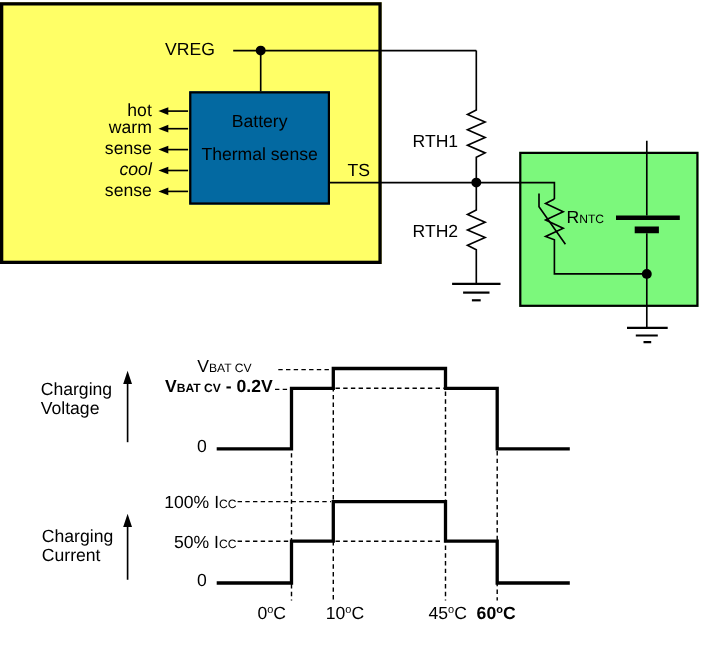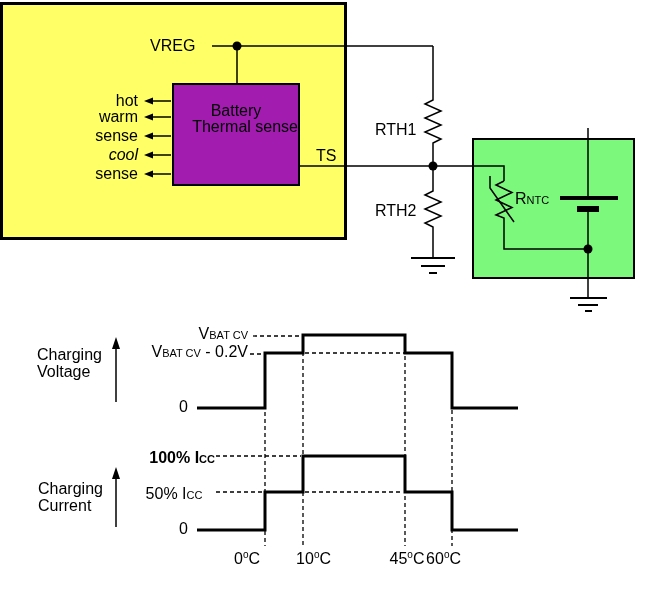--- a/index.html
+++ b/index.html
@@ -3,40 +3,40 @@
 <meta charset="utf-8">
 <style>
   html,body{margin:0;padding:0;background:#fff;}
   .stage{position:relative;width:656px;height:596px;background:#ffffff;overflow:hidden;
          font-family:"Liberation Sans",sans-serif;color:#000;}
   .yellow-box{position:absolute;left:0;top:2px;width:341px;height:232px;
               border:3px solid #000;background:#FFFF66;z-index:1;}
   .green-box{position:absolute;left:472px;top:138px;width:159px;height:137px;
              border:2px solid #000;background:#7CF87C;z-index:1;}
   .block{position:absolute;left:172px;top:83px;width:124px;height:99px;
-         border:2px solid #000;background:#a21caf;z-index:2;}
+         border:2px solid #000;background:#0369a1;z-index:2;}
   .block .bline{position:absolute;left:0;width:100%;text-align:center;font-size:16px;line-height:16px;}
   .lbl{position:absolute;font-size:16px;line-height:16px;white-space:nowrap;z-index:3;}
   .two-line{line-height:17px;}
   .r{text-align:right;}
   .sub{font-size:11px;position:relative;top:0;}
   .deg{font-size:10px;position:relative;top:-6px;}
   svg.overlay{position:absolute;left:0;top:0;z-index:4;}
 </style>
 </head>
 <body>
 
 <div class="stage">
 
   <div class="yellow-box"></div>
   <div class="green-box"></div>
 
   <div class="block">
     <div class="bline" style="top:18px;">Battery</div>
-    <div class="bline" style="top:34px;text-align:right;">Thermal sense</div>
+    <div class="bline" style="top:48px;">Thermal sense</div>
   </div>
 
   <div class="lbl" style="left:150px;top:38px;">VREG</div>
   <div class="lbl r" style="left:50px;top:93px;width:88px;">hot</div>
   <div class="lbl r" style="left:50px;top:109px;width:88px;">warm</div>
   <div class="lbl r" style="left:50px;top:128px;width:88px;">sense</div>
   <div class="lbl r" style="left:50px;top:147px;width:88px;font-style:italic;">cool</div>
   <div class="lbl r" style="left:50px;top:166px;width:88px;">sense</div>
   <div class="lbl" style="left:316px;top:148px;">TS</div>
   <div class="lbl" style="left:375px;top:122px;">RTH1</div>
@@ -47,45 +47,45 @@
 
   <div class="lbl two-line" style="left:37px;top:346px;">
     <div>Charging</div>
     <div>Voltage</div>
   </div>
   <div class="lbl two-line" style="left:38px;top:480px;">
     <div>Charging</div>
     <div>Current</div>
   </div>
 
-  <div class="lbl r" style="left:160px;top:326px;width:88px;">
+  <div class="lbl r" style="left:160px;top:326px;width:88px;text-align:center;">
     <span>V</span><span class="sub">BAT CV</span>
   </div>
-  <div class="lbl r" style="left:131px;top:344px;width:117px;">
+  <div class="lbl r" style="left:131px;top:344px;width:117px;font-weight:bold;">
     <span>V</span><span class="sub">BAT CV</span><span> - 0.2V</span>
   </div>
   <div class="lbl r" style="left:172px;top:399px;width:16px;">0</div>
-  <div class="lbl r" style="left:133px;top:450px;width:82px;font-weight:bold;">
+  <div class="lbl r" style="left:133px;top:450px;width:82px;">
     <span>100% I</span><span class="sub">CC</span>
   </div>
-  <div class="lbl r" style="left:133px;top:486px;width:82px;text-align:center;">
+  <div class="lbl r" style="left:133px;top:486px;width:82px;">
     <span>50% I</span><span class="sub">CC</span>
   </div>
   <div class="lbl r" style="left:172px;top:521px;width:16px;">0</div>
 
   <div class="lbl" style="left:226px;top:551px;width:42px;text-align:center;">
     <span>0</span><span class="deg">o</span><span>C</span>
   </div>
   <div class="lbl" style="left:287px;top:551px;width:44px;text-align:right;">
     <span>10</span><span class="deg">o</span><span>C</span>
   </div>
   <div class="lbl" style="left:385px;top:551px;width:44px;text-align:center;">
     <span>45</span><span class="deg">o</span><span>C</span>
   </div>
-  <div class="lbl" style="left:417px;top:551px;width:44px;text-align:right;">
+  <div class="lbl" style="left:429px;top:551px;width:44px;text-align:center;font-weight:bold;">
     <span>60</span><span class="deg">o</span><span>C</span>
   </div>
 
   <svg class="overlay" width="656" height="596" viewBox="0 0 656 596">
 
     <g>
       <path d="M212 46 H433" stroke="#000" stroke-width="1.5" fill="none"></path>
       <path d="M237 46 V83" stroke="#000" stroke-width="1.5" fill="none"></path>
       <circle cx="237" cy="46" r="4.5" fill="#000"></circle>
     </g>

